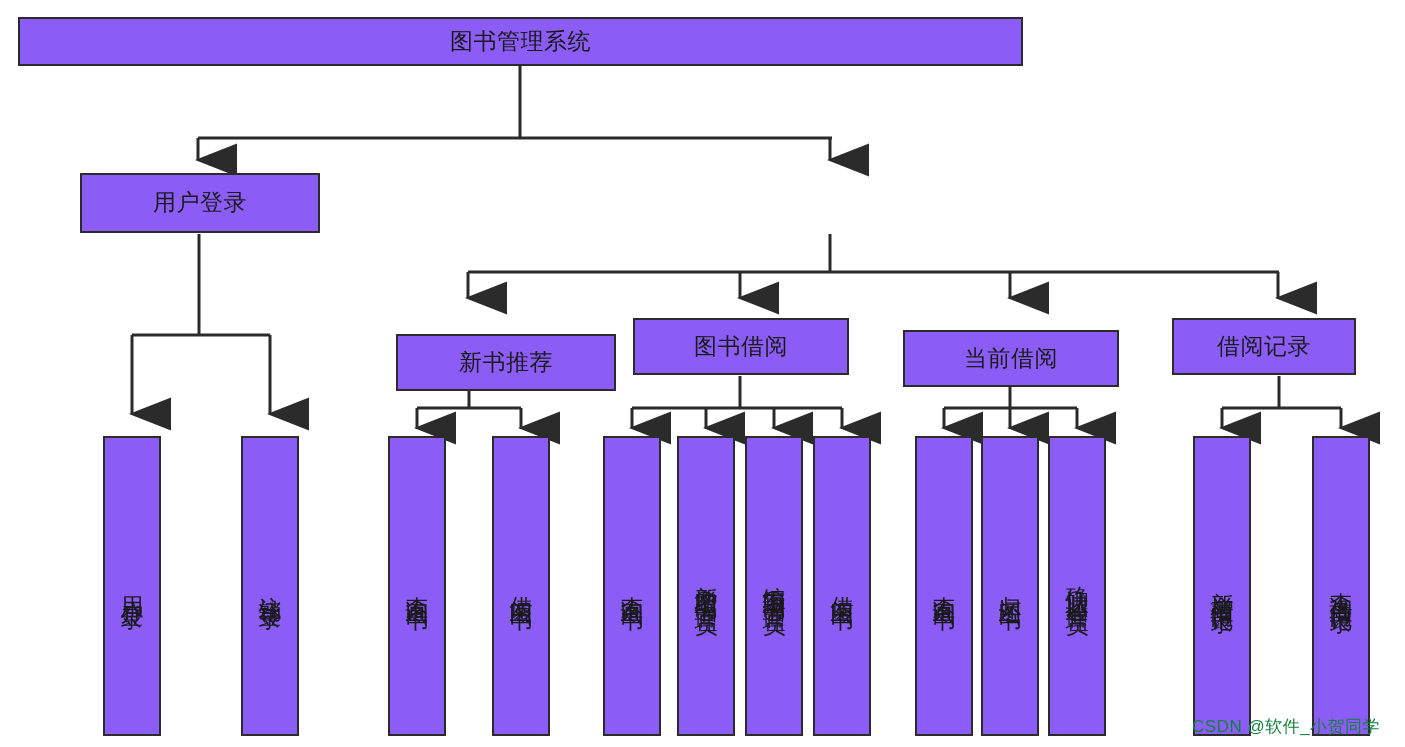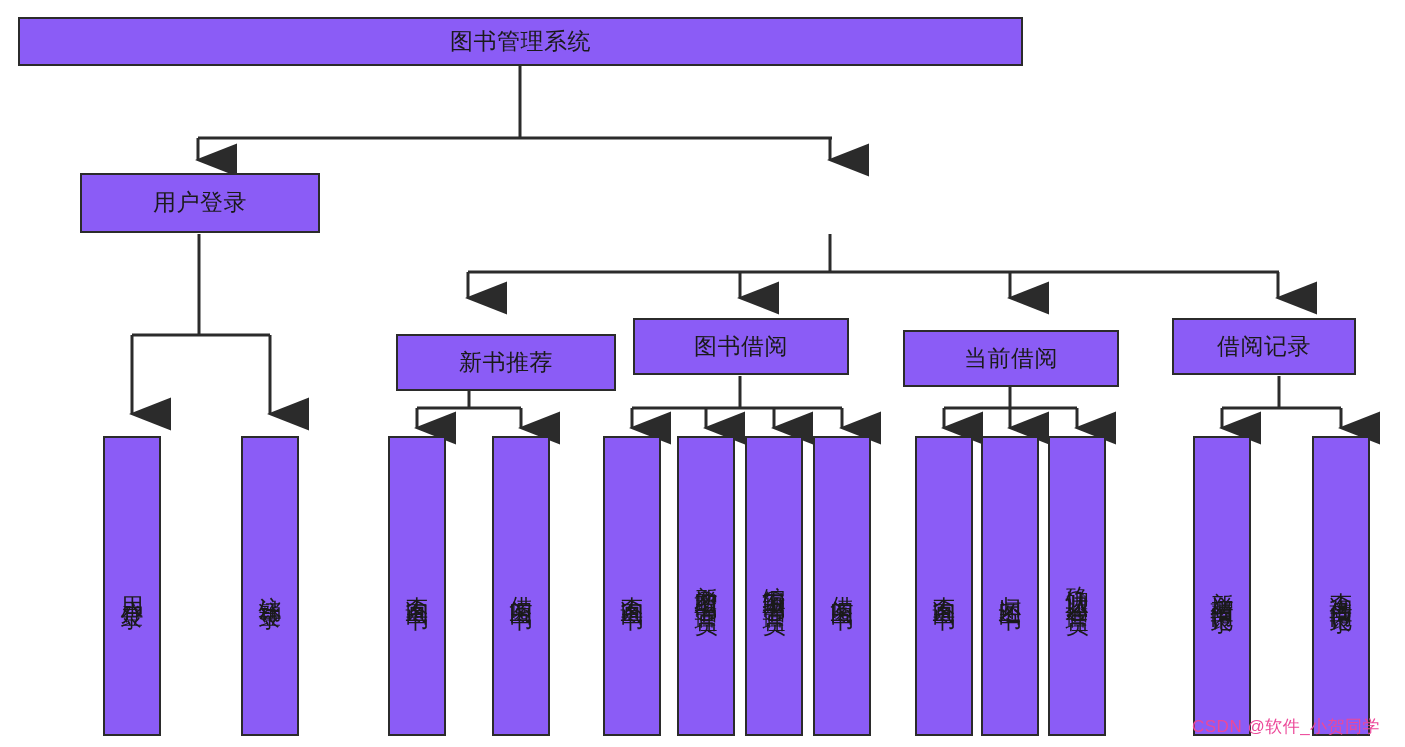--- a/index.html
+++ b/index.html
@@ -52,21 +52,21 @@
     writing-mode: vertical-rl;
     text-orientation: upright;
     font-size: 23px;
     letter-spacing: 4px;
     line-height: 1;
     white-space: nowrap;
   }
   .watermark {
     position: absolute;
     font-size: 17px;
-    color: #ec4899;
+    color: #15803d;
     white-space: nowrap;
     letter-spacing: 0.5px;
   }
 </style>
 </head>
 <body>
 
 <div id="canvas">
 
   <svg class="connectors" viewBox="0 0 1405 747">

